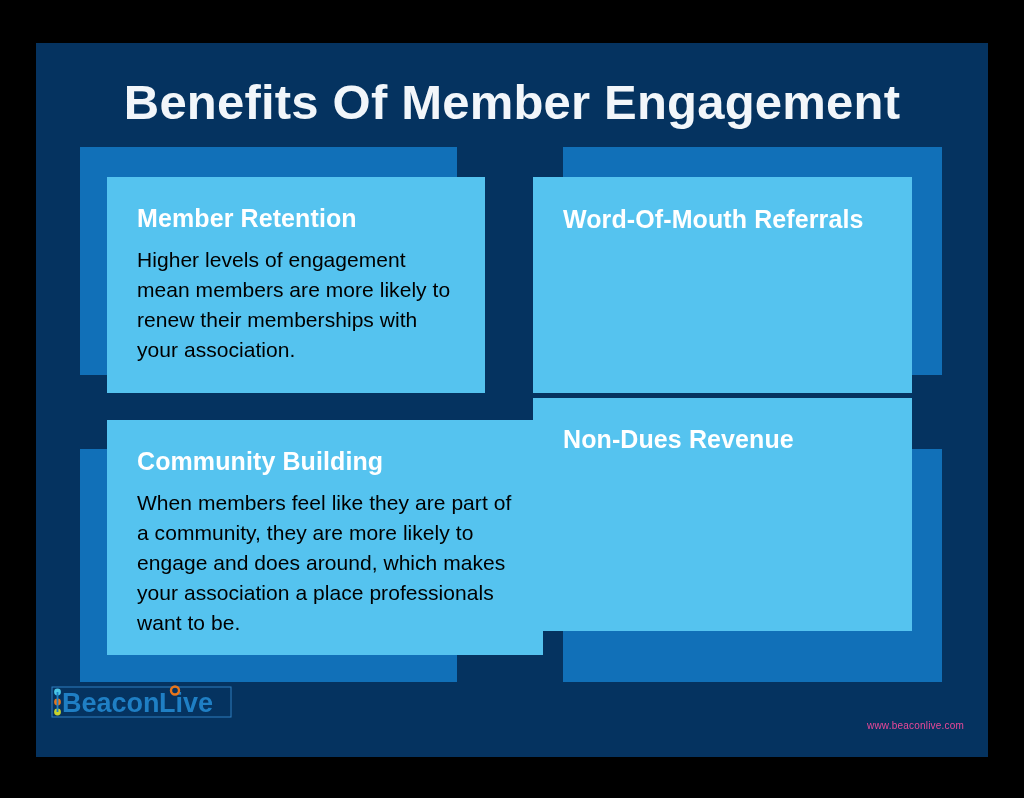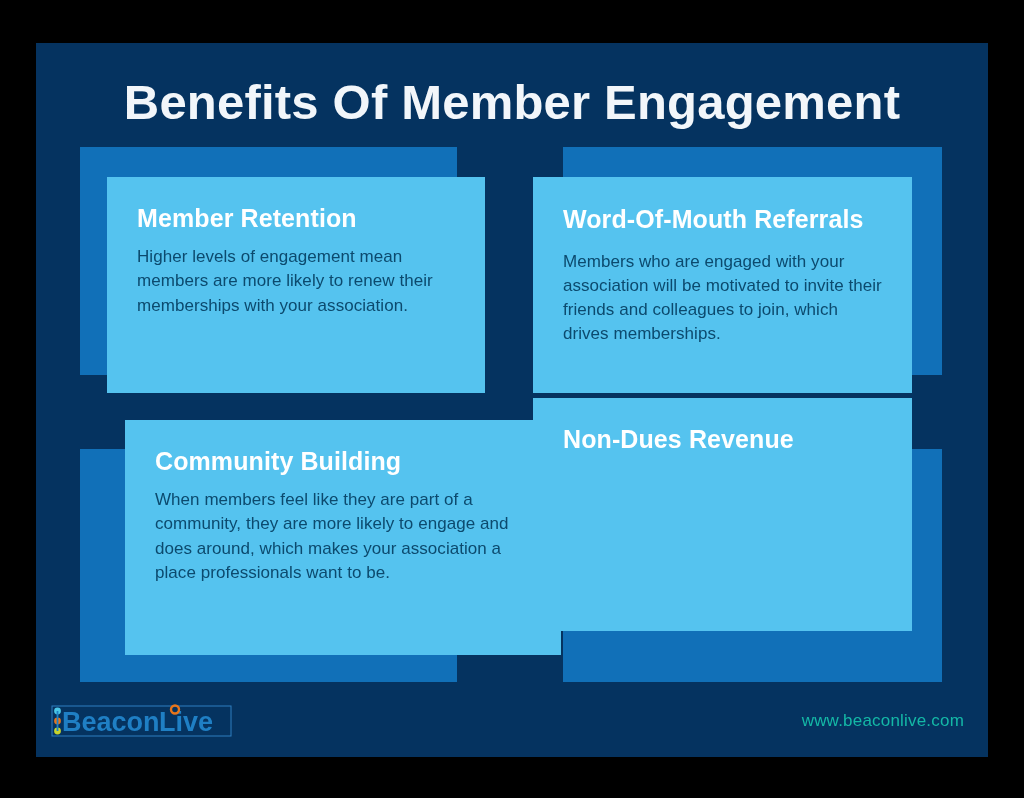--- a/index.html
+++ b/index.html
@@ -65,41 +65,41 @@
     font-weight: bold;
     line-height: 1.25;
     margin: 0 0 11px 0;
     letter-spacing: 0.1px;
   }
   .card-title.two-line {
     line-height: 1.32;
     margin-bottom: 14px;
   }
   .card-text {
-    color: #0c4a6e;
-    font-size: 17px;
+    color: #000000;
+    font-size: 21px;
     line-height: 1.42;
     margin: 0;
     letter-spacing: 0.05px;
   }
 
   
   .footer-url {
     position: absolute;
     right: 24px;
     bottom: 26px;
-    color: #14b8a6;
-    font-size: 17px;
+    color: #ec4899;
+    font-size: 10px;
     letter-spacing: 0.2px;
   }
 
   .logo {
     position: absolute;
     left: 13px;
-    bottom: 13px;
+    bottom: 32px;
     width: 200px;
     height: 44px;
   }
   .logo svg { display: block; }
 </style>
 </head>
 <body>
 
 <div class="frame">
   <div class="canvas">
@@ -111,27 +111,26 @@
       <div class="card-body" style="left:71px; top:134px; width:378px; height:216px;">
         <div class="card-title">Member Retention</div>
         <div class="card-text">Higher levels of engagement mean members are more likely to renew their memberships with your association.</div>
       </div>
     </div>
 
     <div class="card">
       <div class="card-shadow" style="left:527px; top:104px; width:379px; height:228px;"></div>
       <div class="card-body" style="left:497px; top:134px; width:379px; height:216px;">
         <div class="card-title two-line">Word-Of-Mouth Referrals</div>
-        <div class="card-text">Members who are engaged with your association will be motivated to invite their friends and colleagues to join, which drives memberships.</div>
       </div>
     </div>
 
     <div class="card">
       <div class="card-shadow" style="left:44px; top:406px; width:377px; height:233px;"></div>
-      <div class="card-body" style="left:89px; top:377px; width:436px; height:235px;">
+      <div class="card-body" style="left:71px; top:377px; width:436px; height:235px;">
         <div class="card-title">Community Building</div>
         <div class="card-text">When members feel like they are part of a community, they are more likely to engage and does around, which makes your association a place professionals want to be.</div>
       </div>
     </div>
 
     <div class="card">
       <div class="card-shadow" style="left:527px; top:406px; width:379px; height:233px;"></div>
       <div class="card-body" style="left:497px; top:355px; width:379px; height:233px;">
         <div class="card-title">Non-Dues Revenue</div>
       </div>

